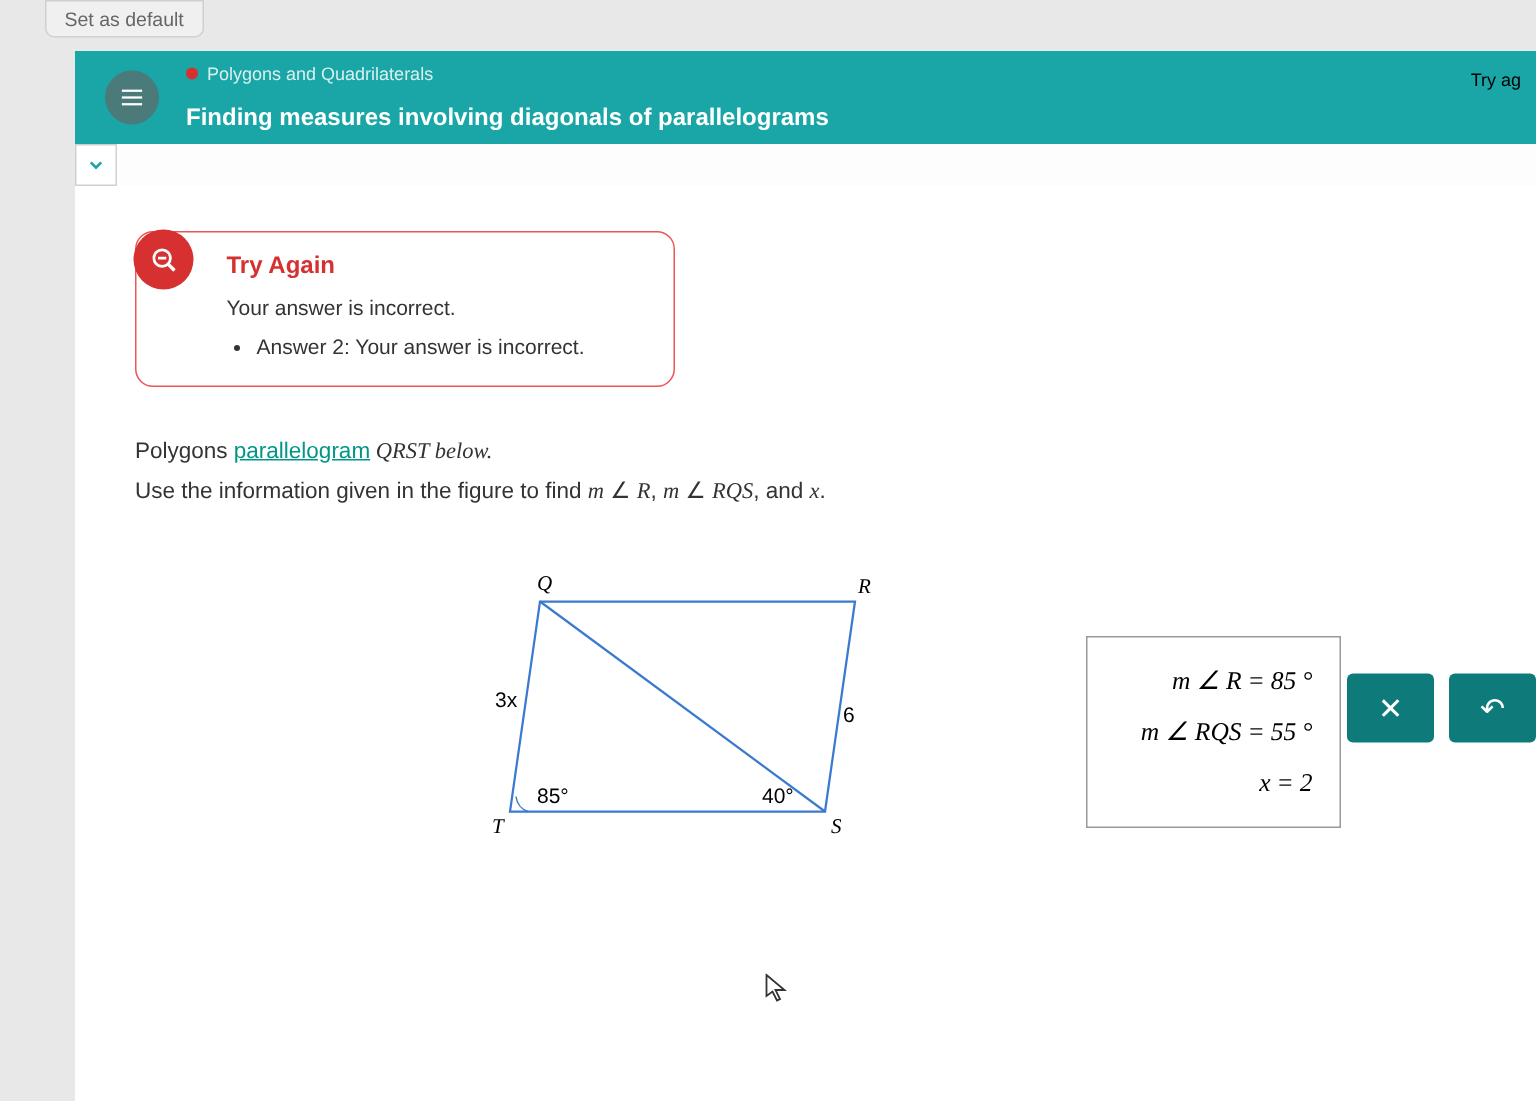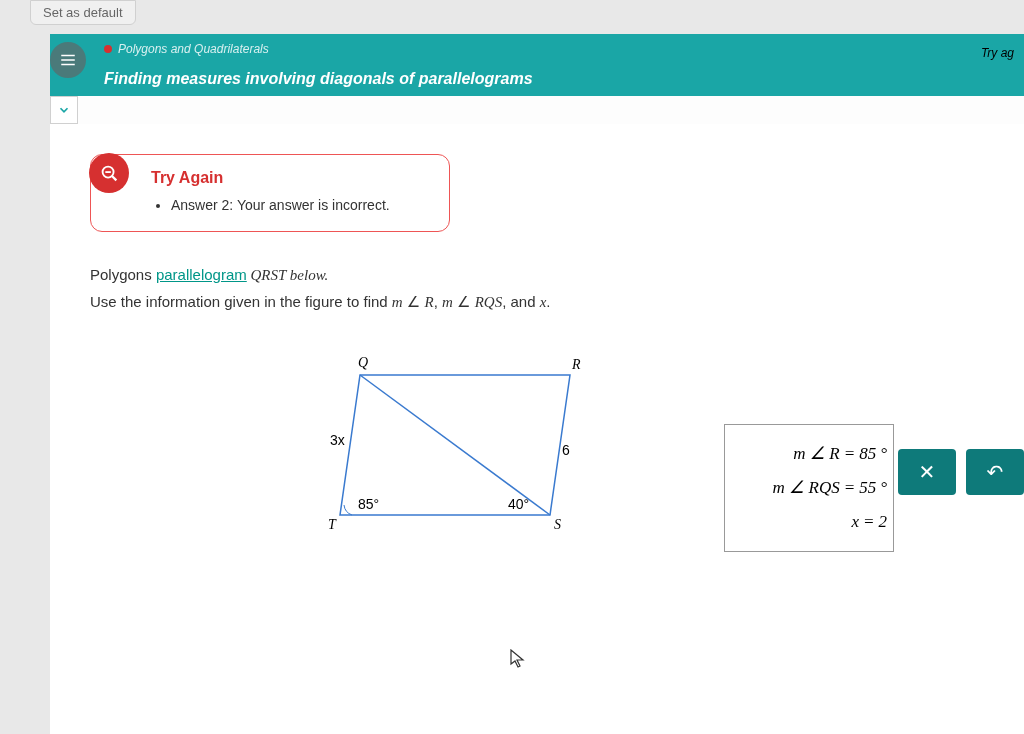--- a/index.html
+++ b/index.html
@@ -27,24 +27,23 @@
       top: 34px;
       left: 50px;
       right: 0;
       bottom: 0;
       background: #fdfdfd;
     }
     .header-bar {
       background: #1aa6a6;
       color: white;
       display: flex;
-      align-items: flex-start;
-      padding: 8px 0;
-      position: relative;
-      font-style: italic;
+      align-items: center;
+      padding: 8px 20px;
+      position: relative;
     }
     .menu-icon {
       width: 36px;
       height: 36px;
       border-radius: 50%;
       background: #4a7a7a;
       display: flex;
       align-items: center;
       justify-content: center;
       margin-right: 18px;
@@ -114,21 +113,21 @@
       position: relative;
       width: 300px;
       height: 200px;
       margin: 30px 0 0 220px;
     }
     .answer-box {
       position: absolute;
       right: 130px;
       top: 390px;
       border: 1px solid #999;
-      padding: 12px 6px;
+      padding: 12px 18px;
       font-family: 'Times New Roman', serif;
       font-style: italic;
       font-size: 17px;
       background: white;
       line-height: 2;
       text-align: right;
       width: 170px;
     }
     .answer-row { display: flex; justify-content: flex-end; align-items: center; gap: 4px; }
     .answer-input {
@@ -200,20 +199,21 @@
     <div class="feedback-box">
       <div class="feedback-icon">
         <svg width="22" height="22" viewBox="0 0 24 24" fill="white">
             <circle cx="11" cy="11" r="6" fill="none" stroke="white" stroke-width="2"></circle>
             <line x1="15" y1="15" x2="20" y2="20" stroke="white" stroke-width="2.5"></line>
             <line x1="8" y1="11" x2="14" y2="11" stroke="white" stroke-width="2"></line>
             <line x1="11" y1="8" x2="11" y2="14" stroke="white" stroke-width="2" opacity="0"></line>
           </svg>
       </div>
       <div class="feedback-title">Try Again</div>
+      <div class="feedback-subtitle">Your answer is incorrect.</div>
       <ul class="feedback-list">
         <li>Answer 2: Your answer is incorrect.</li>
       </ul>
     </div>
 
     <div class="problem-text">
       <span>Polygons </span><a href="#" class="parallelogram-link">parallelogram</a><span class="ital"> QRST below.</span><br>
       <span>Use the information given in the figure to find <span class="ital">m</span> ∠ <span class="ital">R</span>, <span class="ital">m</span> ∠ <span class="ital">RQS</span>, and <span class="ital">x</span>.</span>
     </div>
 

